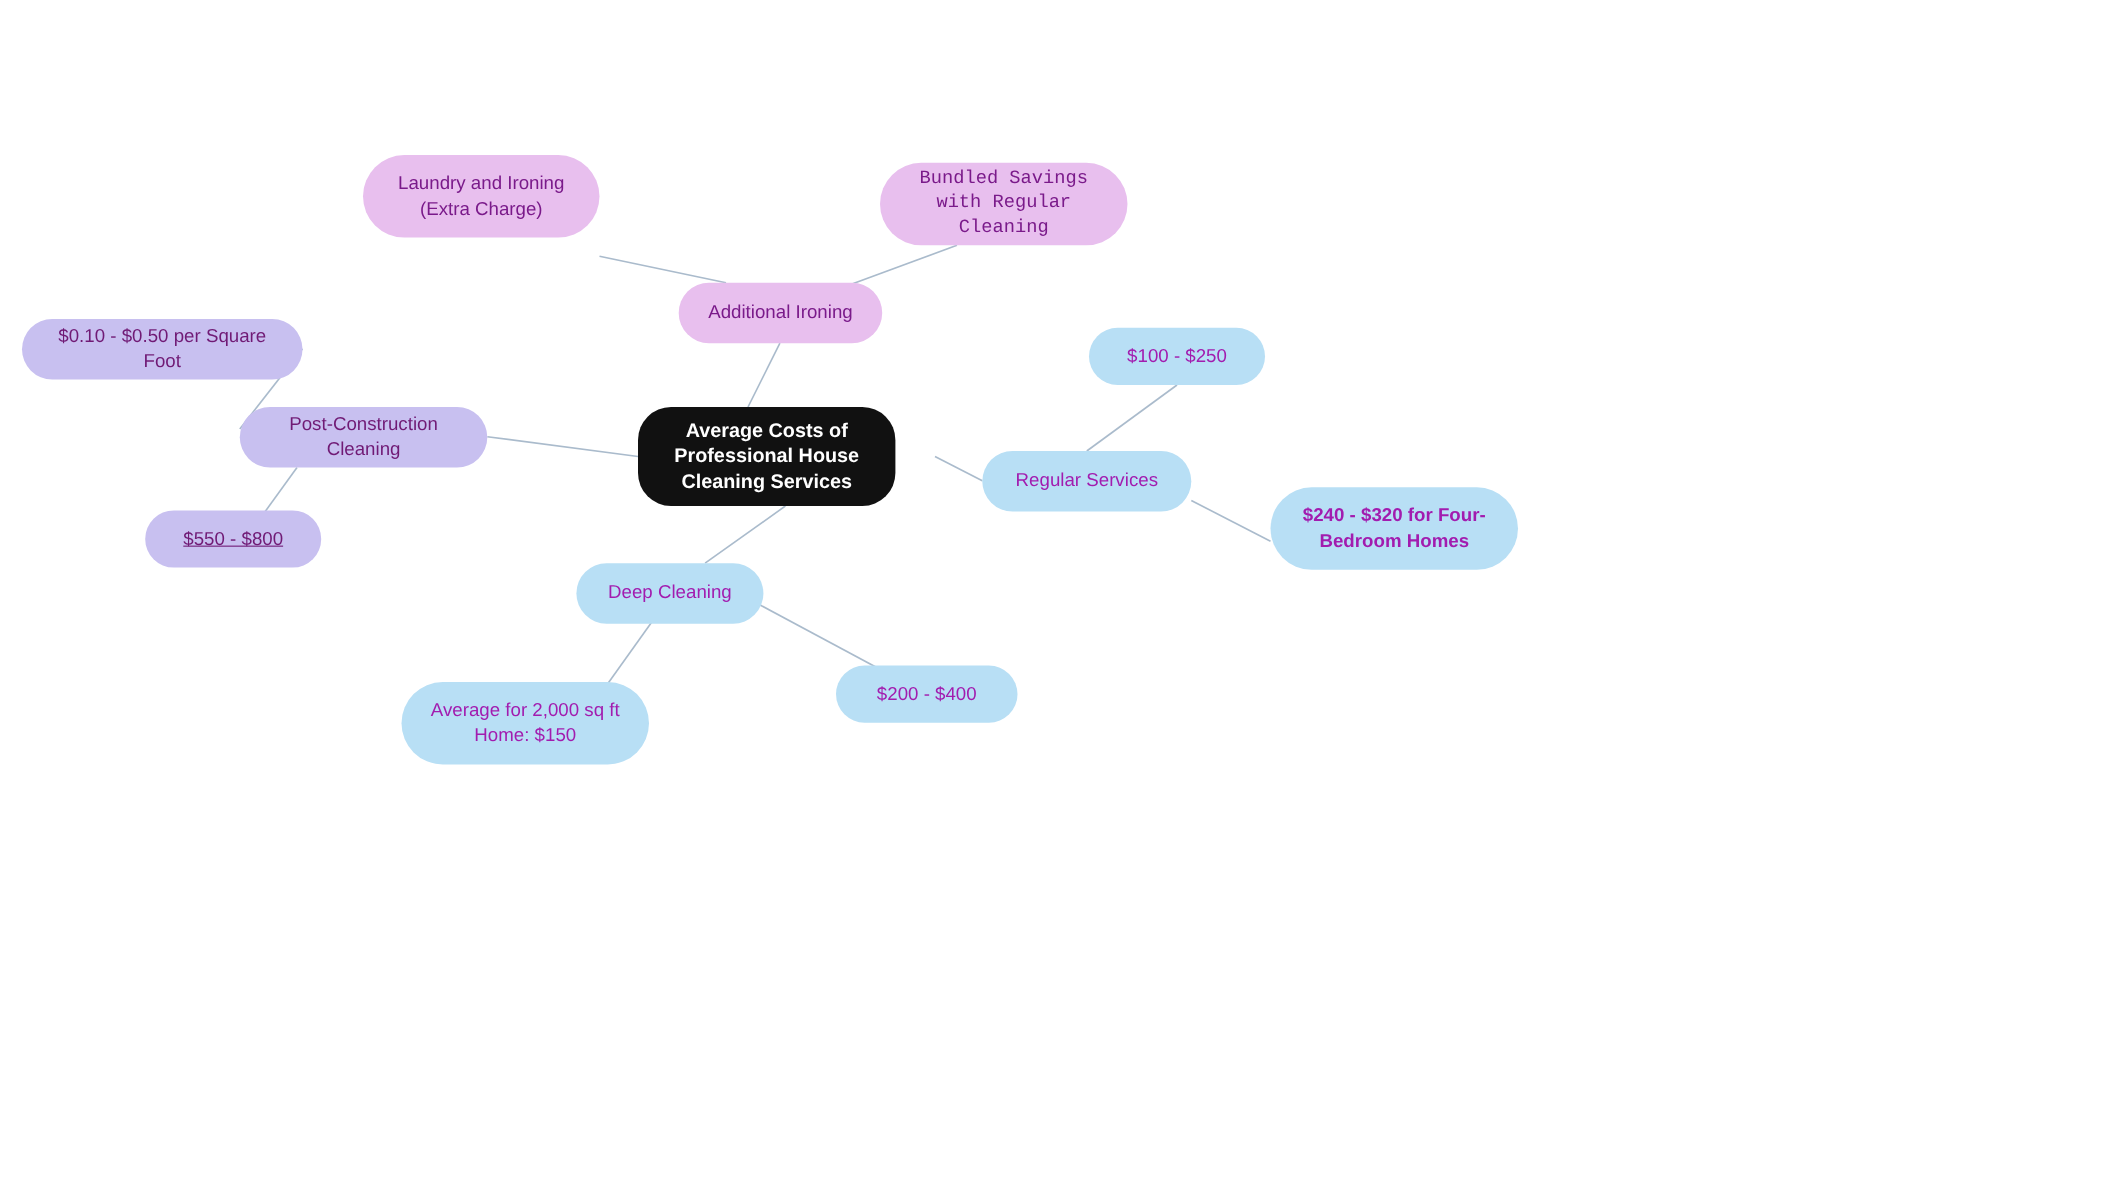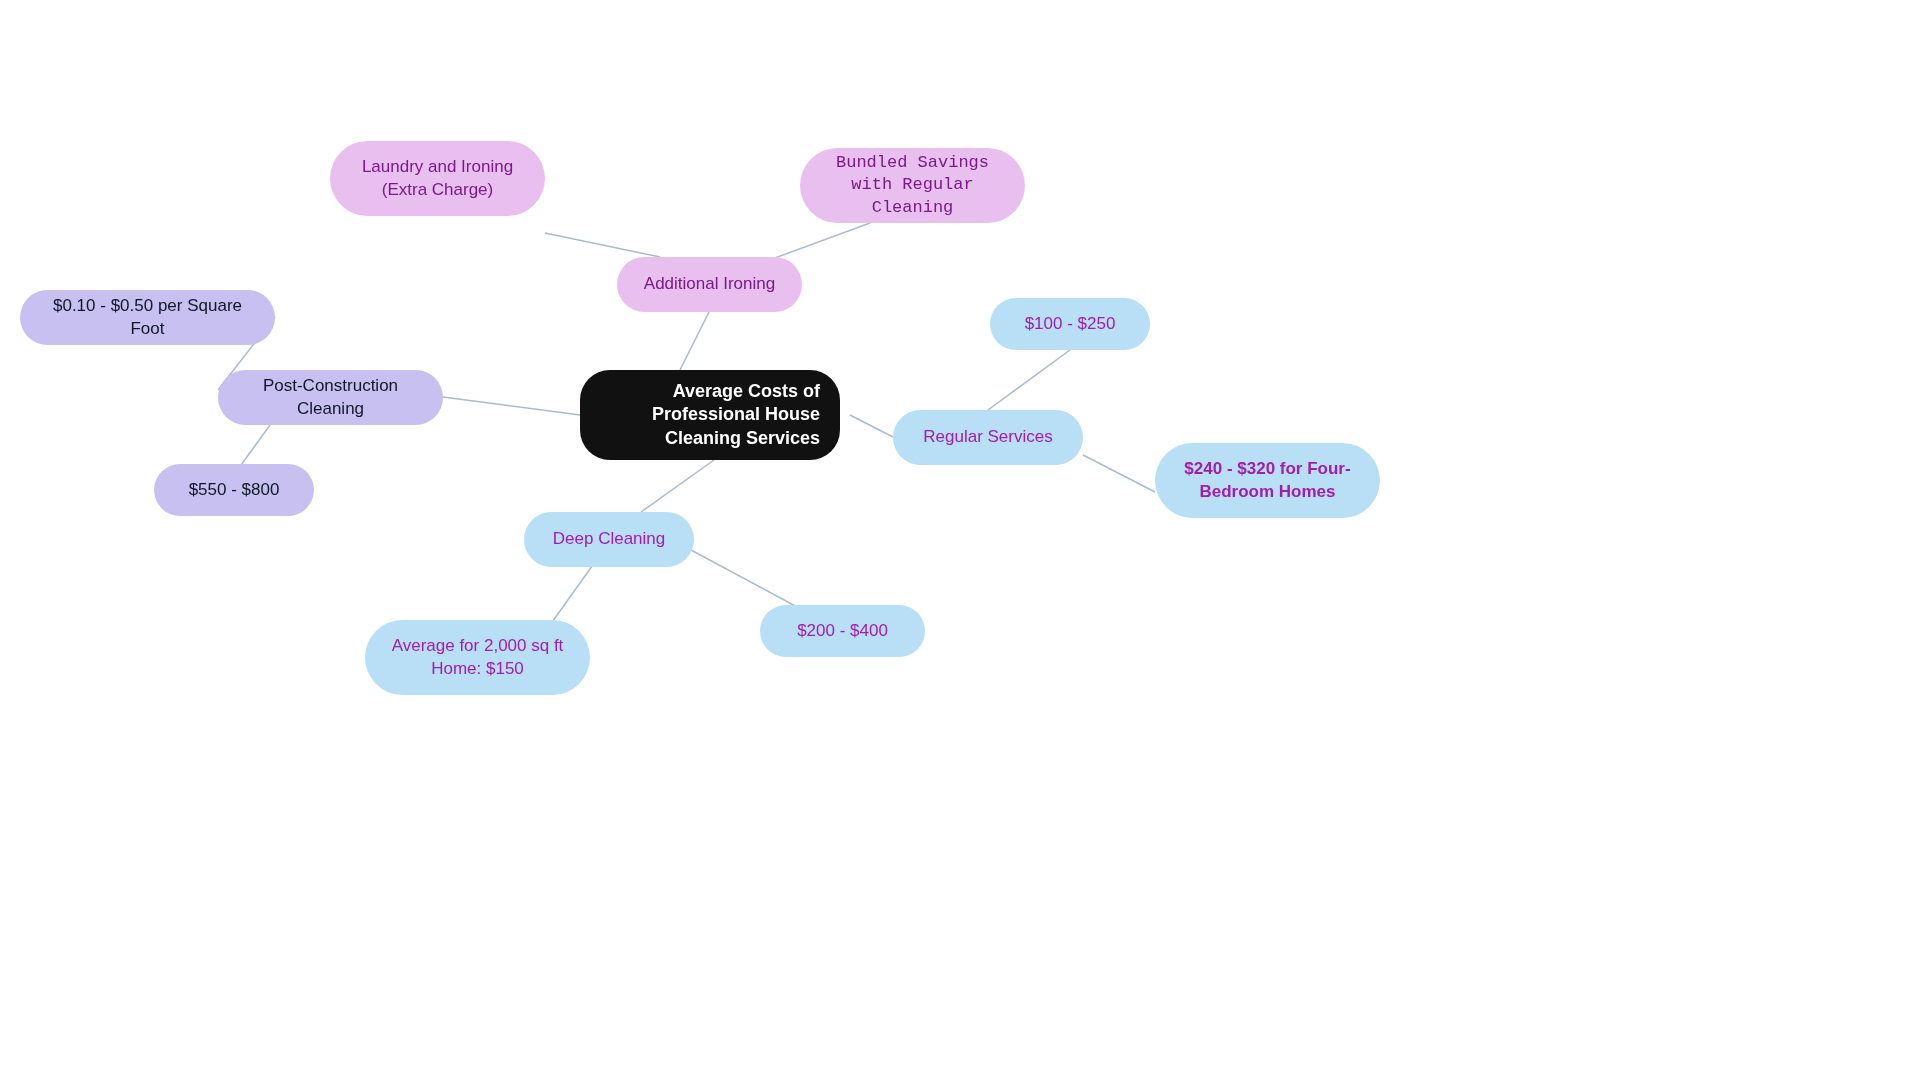--- a/index.html
+++ b/index.html
@@ -47,21 +47,21 @@
       color: #a21caf;
       border: none;
     }
     .node-purple {
       background: #e8bfee;
       color: #7a1a8a;
       border: none;
     }
     .node-lavender {
       background: #c8c0f0;
-      color: #0f172a;
+      color: #701a75;
       border: none;
     }
   </style>
 </head>
 <body>
 
 <svg id="mind-map-lines">
 
   <line x1="984" y1="460" x2="980" y2="458" stroke="#aabbcc" stroke-width="1.5"></line>
 
@@ -72,37 +72,37 @@
     <line x1="691" y1="550" x2="842" y2="631" stroke="#aabbcc" stroke-width="1.5"></line>
     <line x1="600" y1="555" x2="545" y2="632" stroke="#aabbcc" stroke-width="1.5"></line>
     <line x1="580" y1="415" x2="443" y2="397" stroke="#aabbcc" stroke-width="1.5"></line>
     <line x1="218" y1="390" x2="275" y2="317" stroke="#aabbcc" stroke-width="1.5"></line>
     <line x1="270" y1="425" x2="223" y2="490" stroke="#aabbcc" stroke-width="1.5"></line>
     <line x1="680" y1="370" x2="709" y2="312" stroke="#aabbcc" stroke-width="1.5"></line>
     <line x1="660" y1="257" x2="545" y2="233" stroke="#aabbcc" stroke-width="1.5"></line>
     <line x1="764" y1="262" x2="870" y2="223" stroke="#aabbcc" stroke-width="1.5"></line>
   </svg>
 
-<div class="node node-center" style="left:580px; top:370px; width:260px; height:90px;text-align:right;">Average Costs of Professional House Cleaning Services</div>
+<div class="node node-center" style="left:580px; top:370px; width:234px; height:90px;">Average Costs of Professional House Cleaning Services</div>
 
 <div class="node node-blue" style="left:893px; top:410px; width:190px; height:55px;">Regular Services</div>
 
 <div class="node node-blue" style="left:990px; top:298px; width:160px; height:52px;">$100 - $250</div>
 
 <div class="node node-blue" style="left:1155px; top:443px; width:225px; height:75px;font-weight:bold;">$240 - $320 for Four-Bedroom Homes</div>
 
 <div class="node node-blue" style="left:524px; top:512px; width:170px; height:55px;">Deep Cleaning</div>
 
 <div class="node node-blue" style="left:760px; top:605px; width:165px; height:52px;">$200 - $400</div>
 
 <div class="node node-blue" style="left:365px; top:620px; width:225px; height:75px;">Average for 2,000 sq ft Home: $150</div>
 
 <div class="node node-lavender" style="left:218px; top:370px; width:225px; height:55px;">Post-Construction Cleaning</div>
 
 <div class="node node-lavender" style="left:20px; top:290px; width:255px; height:55px;">$0.10 - $0.50 per Square Foot</div>
 
-<div class="node node-lavender" style="left:154px; top:464px; width:160px; height:52px;">$550 - $800</div>
+<div class="node node-lavender" style="left:132px; top:464px; width:160px; height:52px;text-decoration:underline;">$550 - $800</div>
 
 <div class="node node-purple" style="left:617px; top:257px; width:185px; height:55px;">Additional Ironing</div>
 
 <div class="node node-purple" style="left:330px; top:141px; width:215px; height:75px;">Laundry and Ironing (Extra Charge)</div>
 
 <div class="node node-purple" style="left:800px; top:148px; width:225px; height:75px;font-family:Liberation Mono, monospace;">Bundled Savings with Regular Cleaning</div>
 
 </body></html>

